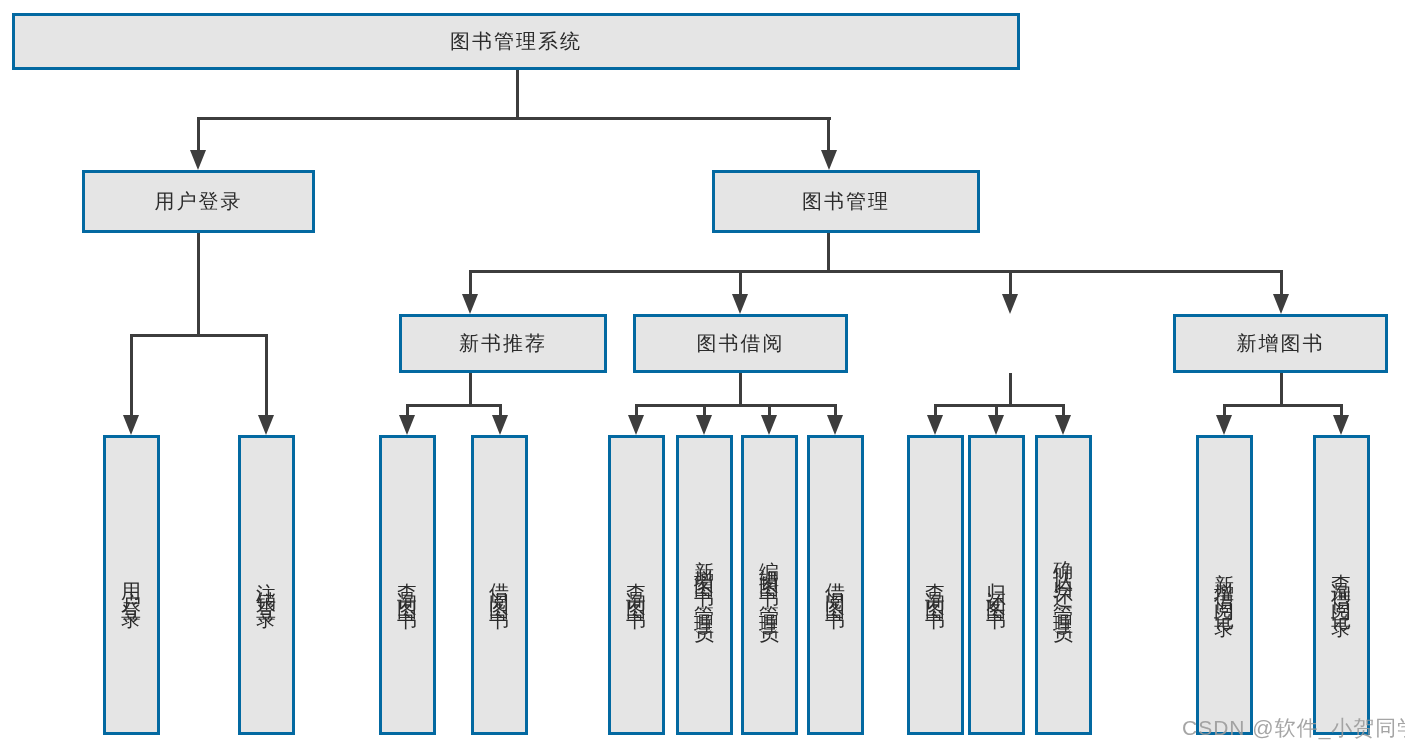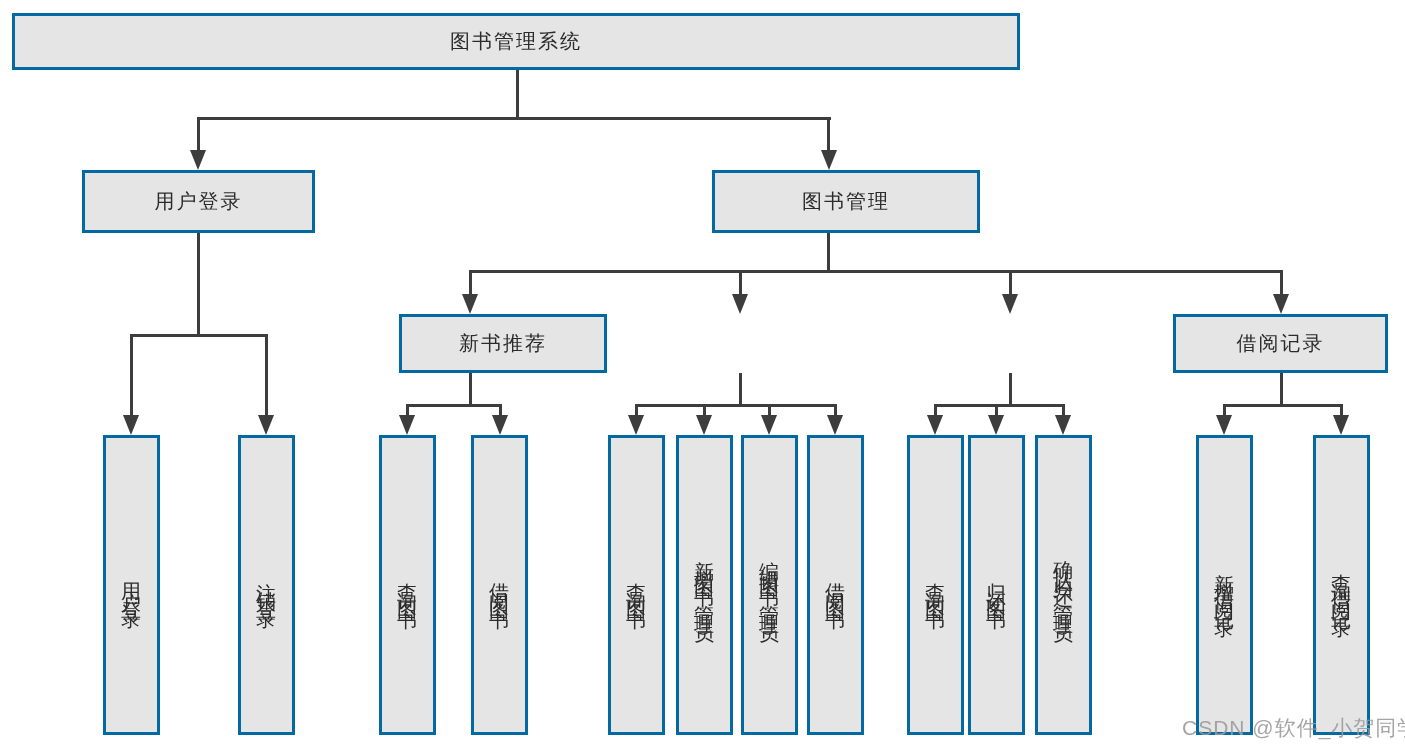--- a/index.html
+++ b/index.html
@@ -65,22 +65,25 @@
   <div class="v" style="left:739px;top:270px;height:26px;"></div>
   <div class="tri" style="left:732px;top:294px;"></div>
   <div class="v" style="left:1009px;top:270px;height:26px;"></div>
   <div class="tri" style="left:1002px;top:294px;"></div>
   <div class="v" style="left:1280px;top:270px;height:26px;"></div>
   <div class="tri" style="left:1273px;top:294px;"></div>
 
   <div class="box" style="left:363px;top:314px;width:208px;height:59px;margin-left:36px;">
     <span>新书推荐</span>
   </div>
+  <div class="box" style="left:633px;top:314px;width:215px;height:59px;">
+    <span>图书借阅</span>
+  </div>
   <div class="box" style="left:1173px;top:314px;width:215px;height:59px;">
-    <span>借阅记录</span>
+    <span>新增图书</span>
   </div>
 
   <div class="v" style="left:469px;top:373px;height:34px;"></div>
   <div class="h" style="left:406px;top:404px;width:96px;"></div>
   <div class="v" style="left:406px;top:404px;height:13px;"></div>
   <div class="tri" style="left:399px;top:415px;"></div>
   <div class="v" style="left:499px;top:404px;height:13px;"></div>
   <div class="tri" style="left:492px;top:415px;"></div>
 
   <div class="v" style="left:739px;top:373px;height:34px;"></div>

